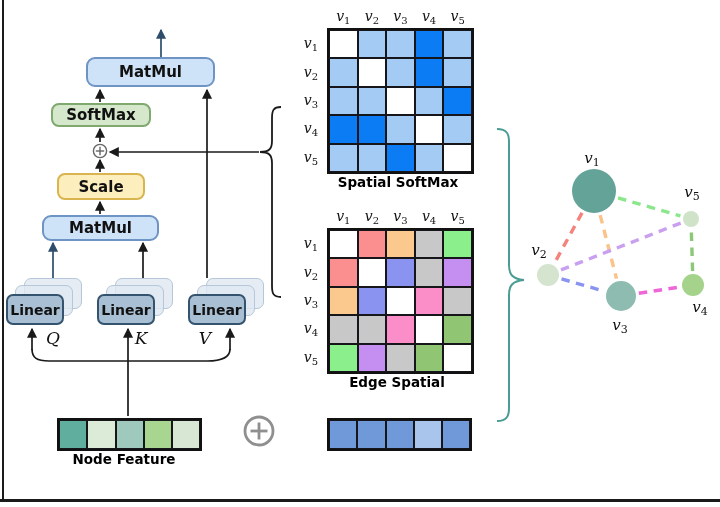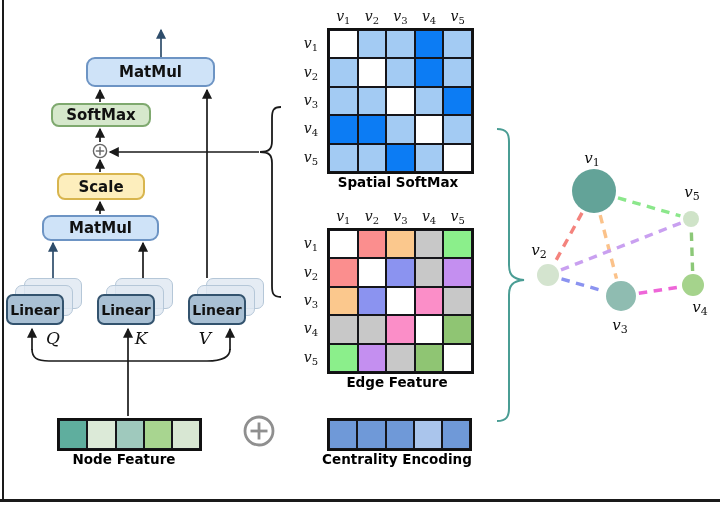--- a/index.html
+++ b/index.html
@@ -134,39 +134,38 @@
       <span class="vlab" style="left:44.900000000000006px;top:-11px;"><i>v</i><sub>2</sub></span>
       <span class="vlab" style="left:73.5px;top:-11px;"><i>v</i><sub>3</sub></span>
       <span class="vlab" style="left:102.10000000000001px;top:-11px;"><i>v</i><sub>4</sub></span>
       <span class="vlab" style="left:130.70000000000002px;top:-11px;"><i>v</i><sub>5</sub></span>
       <span class="vlab" style="left:-16px;top:16.2px;"><i>v</i><sub>1</sub></span>
       <span class="vlab" style="left:-16px;top:44.599999999999994px;"><i>v</i><sub>2</sub></span>
       <span class="vlab" style="left:-16px;top:73px;"><i>v</i><sub>3</sub></span>
       <span class="vlab" style="left:-16px;top:101.39999999999999px;"><i>v</i><sub>4</sub></span>
       <span class="vlab" style="left:-16px;top:129.8px;"><i>v</i><sub>5</sub></span>
     </div>
-  <div class="enc-title" style="left:397px;top:374px;">Edge Feature</div>
+  <div class="enc-title" style="left:397px;top:374px;">Edge Spatial</div>
 
   <div class="featrow" id="node-feature-row" style="left:57px;top:418px;">
       <div class="fcell" style="background:#5fae9e"></div>
       <div class="fcell" style="background:#dcead8"></div>
       <div class="fcell" style="background:#9fc9bd"></div>
       <div class="fcell" style="background:#a8d590"></div>
       <div class="fcell" style="background:#d8e7d3"></div>
     </div>
   <div class="enc-title" style="left:124px;top:451px;">Node Feature</div>
 
   <div class="featrow" id="centrality-row" style="left:327px;top:418px;">
       <div class="fcell" style="background:#6f99d8"></div>
       <div class="fcell" style="background:#6f99d8"></div>
       <div class="fcell" style="background:#6f99d8"></div>
       <div class="fcell" style="background:#aac5ec"></div>
       <div class="fcell" style="background:#6f99d8"></div>
     </div>
-  <div class="enc-title" style="left:397px;top:451px;">Centrality Encoding</div>
 
   <svg class="svg-layer" width="720" height="507" viewBox="0 0 720 507">
     <defs>
       <marker id="ah" markerWidth="8" markerHeight="8" refX="5.2" refY="3" orient="auto">
         <path d="M0,0 L6,3 L0,6 z" fill="#1a1a1a"></path>
       </marker>
       <marker id="ahn" markerWidth="8" markerHeight="8" refX="5.2" refY="3" orient="auto">
         <path d="M0,0 L6,3 L0,6 z" fill="#2e4d6b"></path>
       </marker>
     </defs>

